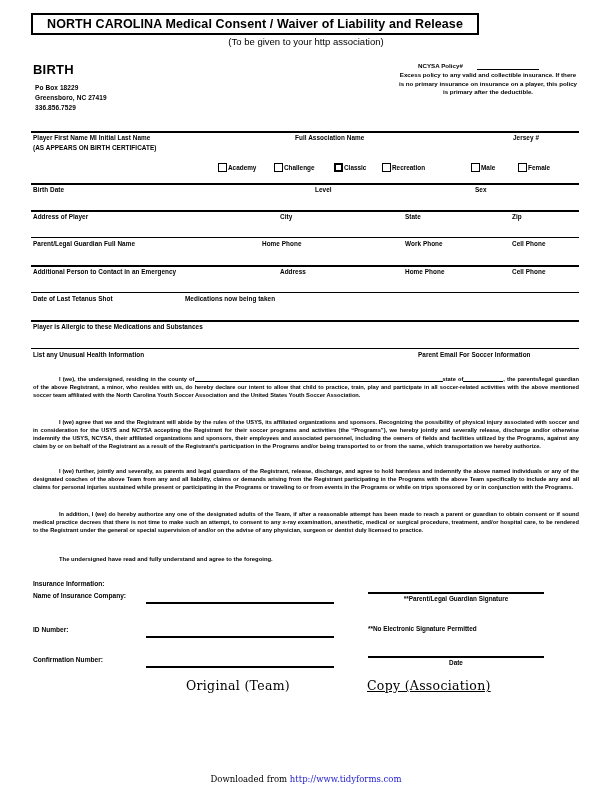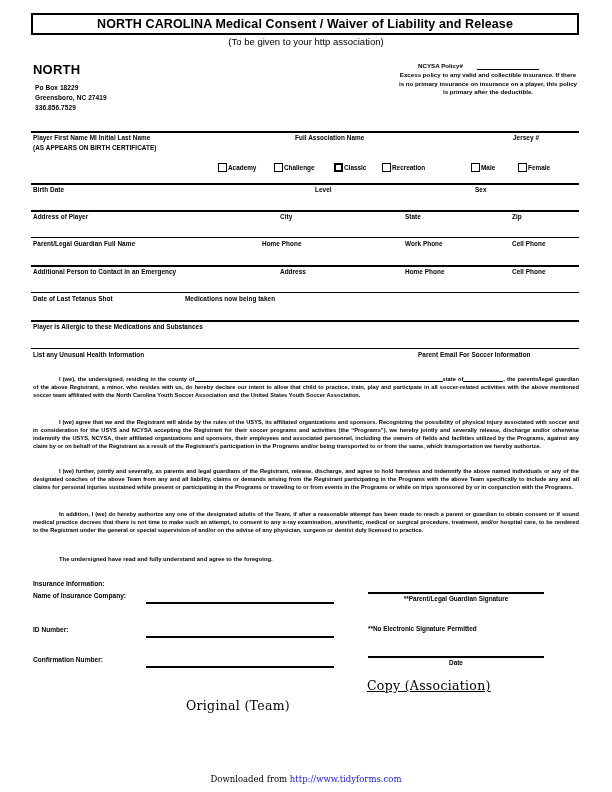--- a/index.html
+++ b/index.html
@@ -18,21 +18,21 @@
   .page {
     position: absolute;
     left: 0; top: 0;
     width: 612px;
     height: 792px;
   }
   .title-box {
     position: absolute;
     left: 31px;
     top: 13px;
-    width: 548px;
+    width: 448px;
     height: 22px;
     border: 2px solid #000;
     box-sizing: border-box;
     display: flex;
     align-items: center;
     justify-content: center;
   }
   .title-text {
     font-size: 12.5px;
     font-weight: bold;
@@ -199,21 +199,21 @@
     white-space: nowrap;
   }
 
   .copy-line {
     position: absolute;
     top: 678px;
     font-family: "DejaVu Serif", serif;
     font-size: 12.5px;
     letter-spacing: 0.3px;
   }
-  .copy-orig { left: 186px; margin-top: 20px; }
+  .copy-orig { left: 186px; }
   .copy-assoc { left: 367px; text-decoration: underline; }
 
   .footer {
     position: absolute;
     left: 0;
     top: 774px;
     width: 612px;
     text-align: center;
     font-family: "DejaVu Serif", serif;
     font-size: 8.5px;
@@ -223,21 +223,21 @@
 </head>
 <body>
 
 <div class="page">
 
   <div class="title-box">
     <div class="title-text">NORTH CAROLINA Medical Consent / Waiver of Liability and Release</div>
   </div>
   <div class="subtitle">(To be given to your http association)</div>
 
-  <div class="ncysa-logo">NORTH</div>
+  <div class="ncysa-logo">BIRTH</div>
   <div class="addr addr1">Po Box 18229</div>
   <div class="addr addr2">Greensboro, NC 27419</div>
   <div class="addr addr3">336.856.7529</div>
 
   <div class="policy-label">NCYSA  Policy#</div>
   <div class="policy-blank"></div>
   <div class="policy-note">Excess policy to any valid and collectible insurance. If there is no primary insurance on insurance on a player, this policy is primary after the deductible.</div>
 
   <div class="rule thick" style="top:131px;"></div>
   <div class="fl" style="left:33px; top:134px;">Player First Name        MI Initial      Last Name</div>

